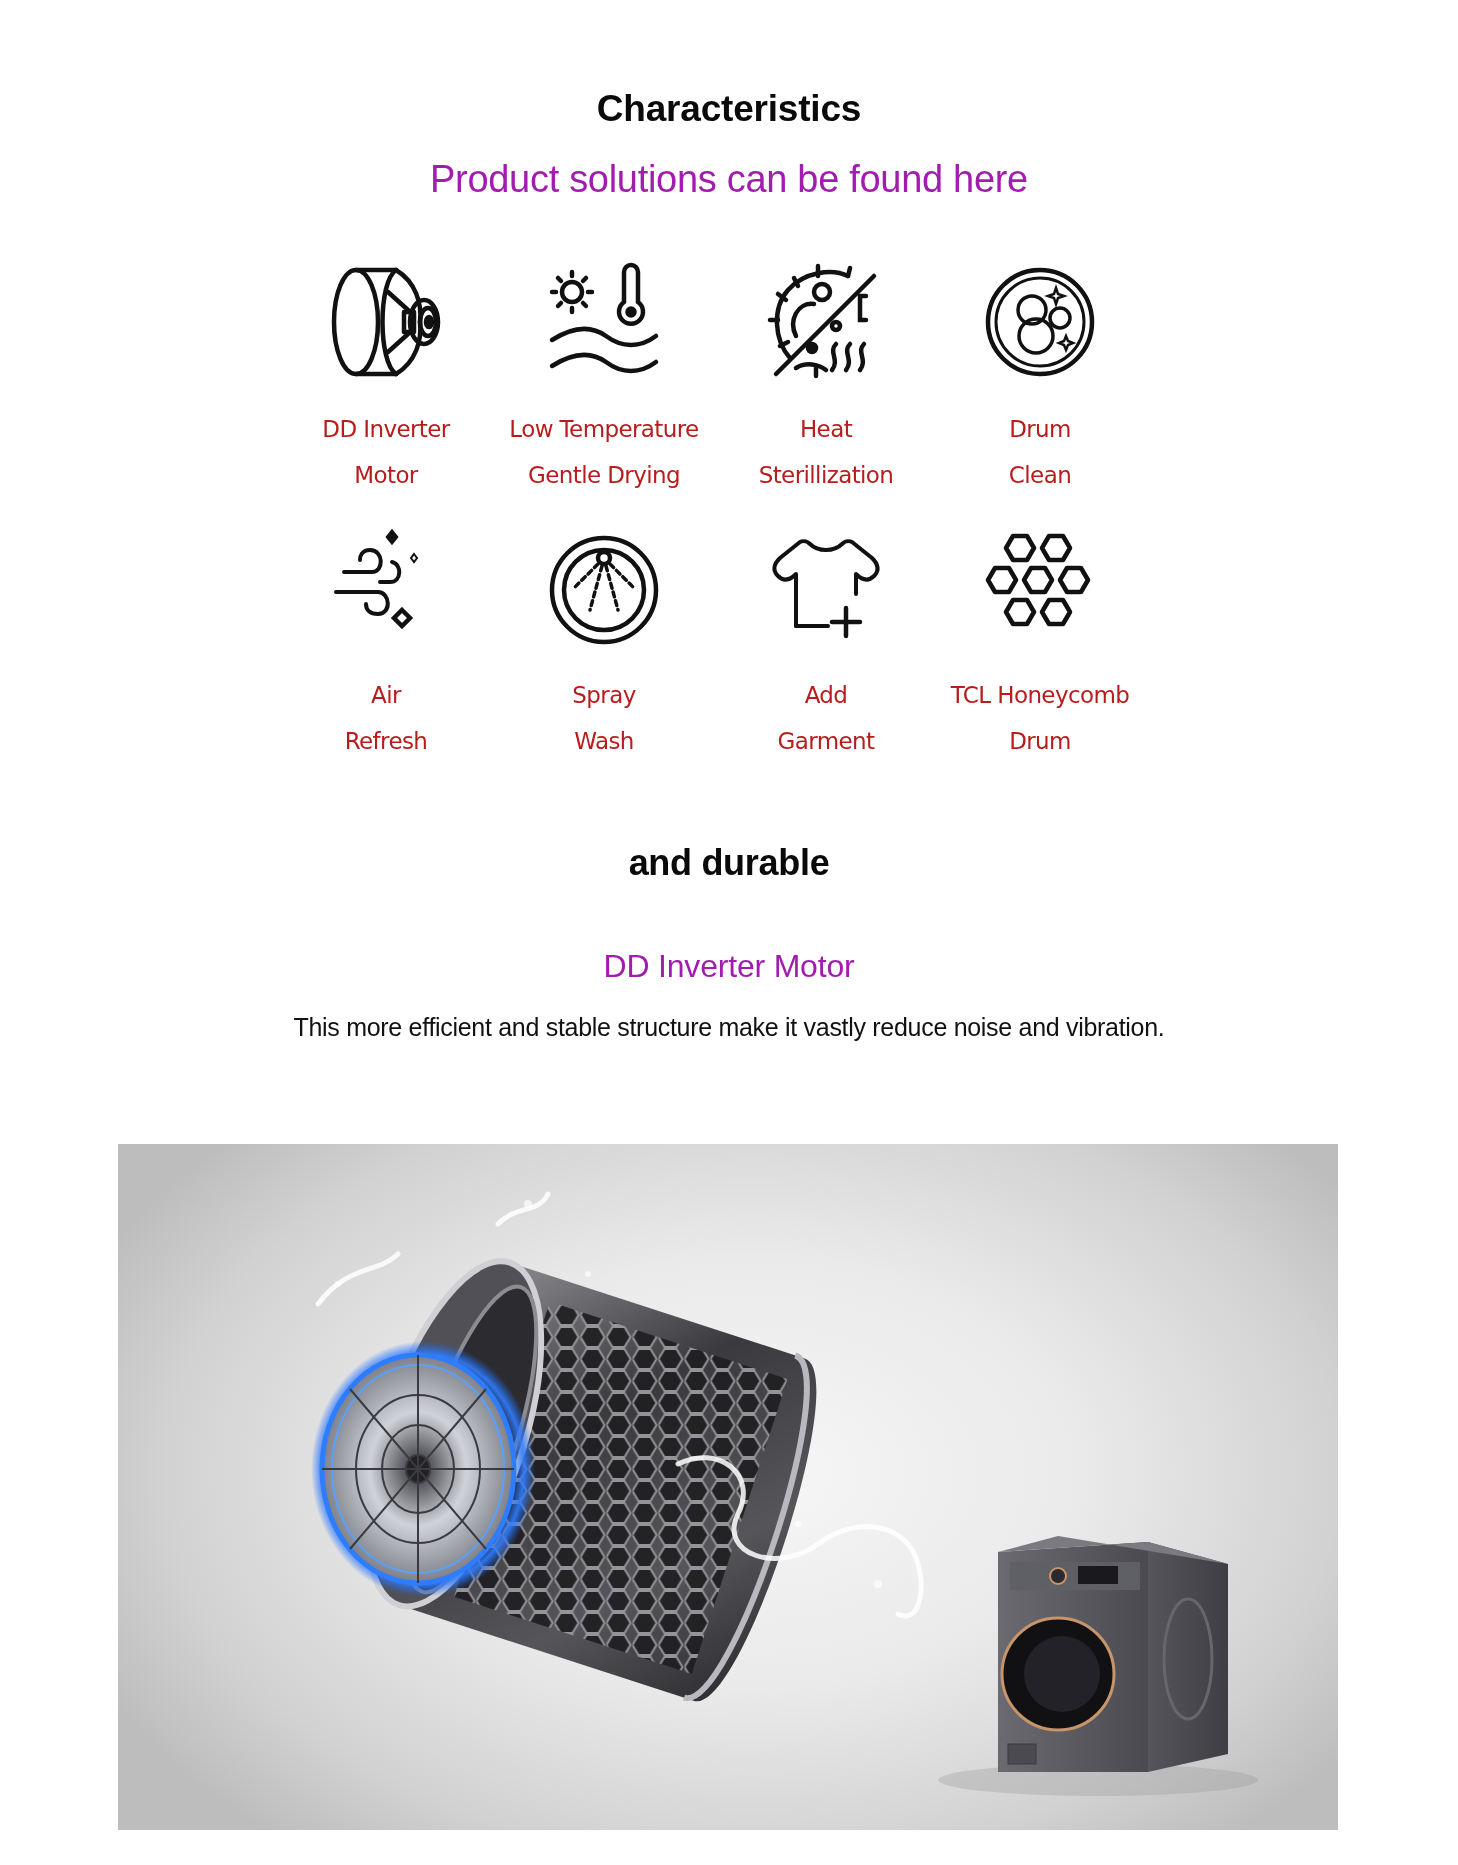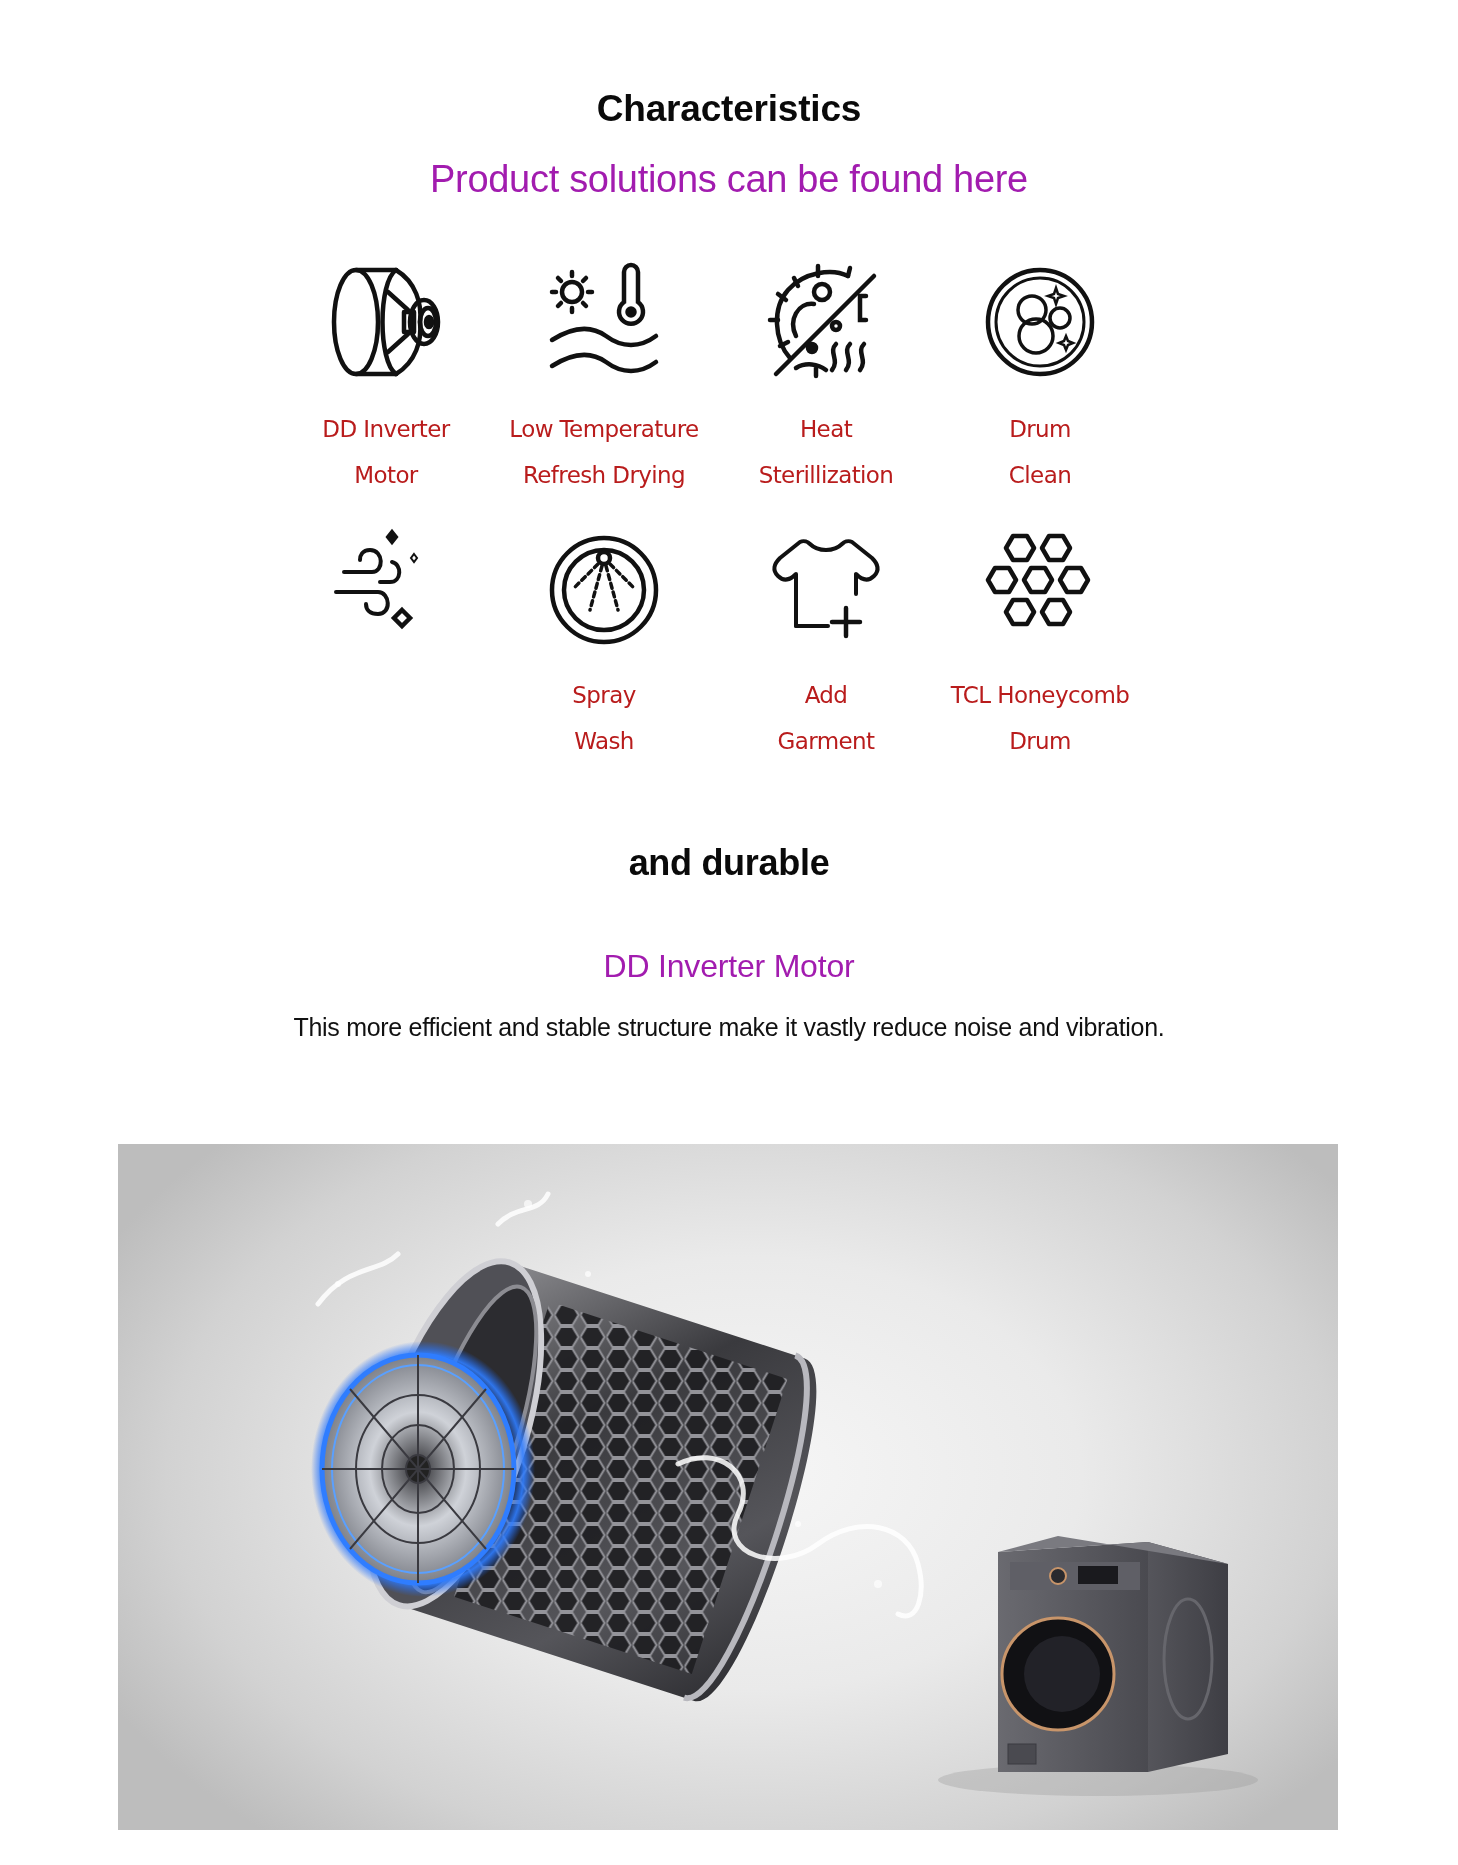--- a/index.html
+++ b/index.html
@@ -81,21 +81,21 @@
     <svg class="icon" viewBox="0 0 120 120" fill="none" stroke="#111" stroke-width="4.5" stroke-linecap="round">
       <circle cx="28" cy="30" r="10"></circle>
       <path d="M28 10 V14 M28 46 V50 M8 30 H12 M44 30 H48 M14 16 L17 19 M39 41 L42 44 M14 44 L17 41 M39 19 L42 16"></path>
       <path d="M80 10 a7 7 0 0 1 14 0 V40 a12 12 0 1 1 -14 0 Z"></path>
       <circle cx="87" cy="50" r="3.5" fill="#111"></circle>
       <path d="M8 78 C30 64 48 64 62 74 C78 86 96 86 112 74"></path>
       <path d="M8 104 C30 90 48 90 62 100 C78 112 96 112 112 100"></path>
     </svg>
     <div class="label-wrap">
       <span class="label">Low Temperature</span>
-      <span class="label">Refresh Drying</span>
+      <span class="label">Gentle Drying</span>
     </div>
   </div>
 
   <div class="feature" style="left:726px; top:0;">
     <svg class="icon" viewBox="0 0 120 120" fill="none" stroke="#111" stroke-width="4.5" stroke-linecap="round">
       <path d="M24 96 C8 78 6 46 22 28 C38 10 66 6 82 14"></path>
       <path d="M52 4 V14 M28 16 L32 24 M12 32 L20 38 M4 58 H12 M14 84 L22 80 M84 6 L82 14"></path>
       <path d="M30 74 C22 58 32 40 48 42"></path>
       <circle cx="56" cy="30" r="8"></circle>
       <circle cx="70" cy="64" r="4"></circle>
@@ -131,20 +131,24 @@
 
   <div class="feature" style="left:286px; top:266px;">
     <svg class="icon" viewBox="0 0 120 120" fill="none" stroke="#111" stroke-width="4" stroke-linecap="round">
       <path d="M66 4 L70 9 L66 14 L62 9 Z" fill="#111"></path>
       <path d="M88 26 L91 30 L88 34 L85 30 Z" stroke-width="2"></path>
       <path d="M18 44 H46 C58 44 58 22 44 22 C36 22 34 28 34 32"></path>
       <path d="M54 54 H64 C76 54 76 36 66 34"></path>
       <path d="M10 64 H52 C64 64 66 86 52 86 C44 86 40 82 40 76"></path>
       <path d="M76 82 L84 90 L76 98 L68 90 Z" stroke-width="4.5"></path>
     </svg>
+    <div class="label-wrap">
+      <span class="label">Air</span>
+      <span class="label">Refresh</span>
+    </div>
   </div>
 
   <div class="feature" style="left:504px; top:266px;">
     <svg class="icon" viewBox="0 0 120 120" fill="none" stroke="#111" stroke-width="4.5" stroke-linecap="round">
       <circle cx="60" cy="62" r="52"></circle>
       <circle cx="60" cy="62" r="40"></circle>
       <circle cx="60" cy="30" r="6"></circle>
       <path d="M54 36 L30 60" stroke-dasharray="5 4" stroke-width="3.5"></path>
       <path d="M58 38 L46 82" stroke-dasharray="5 4" stroke-width="3.5"></path>
       <path d="M62 38 L74 82" stroke-dasharray="5 4" stroke-width="3.5"></path>

